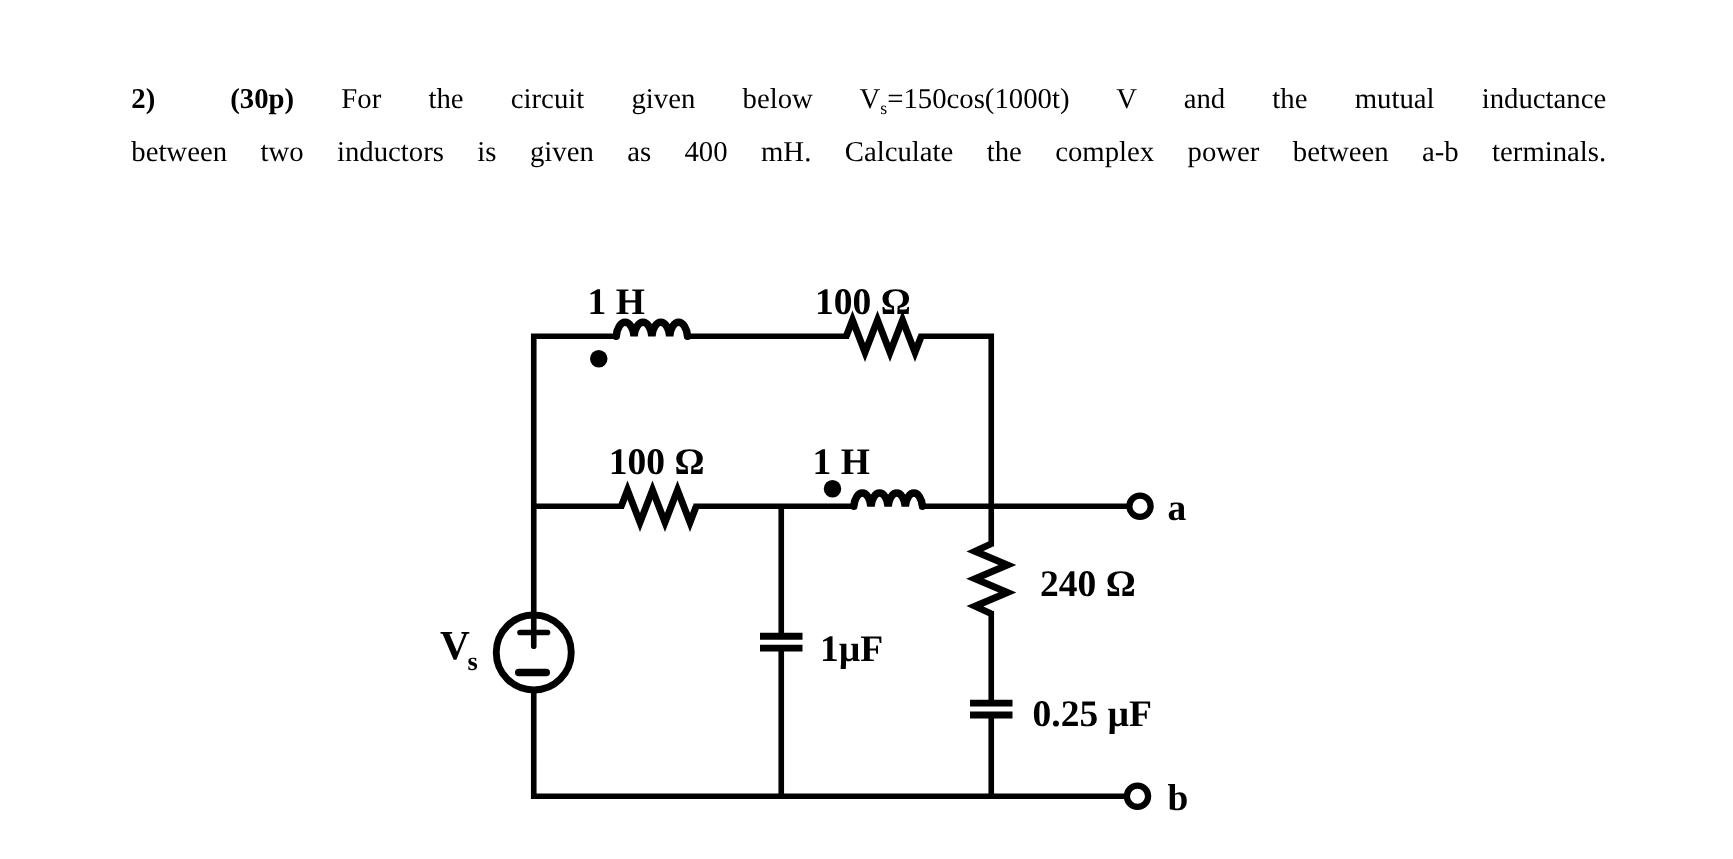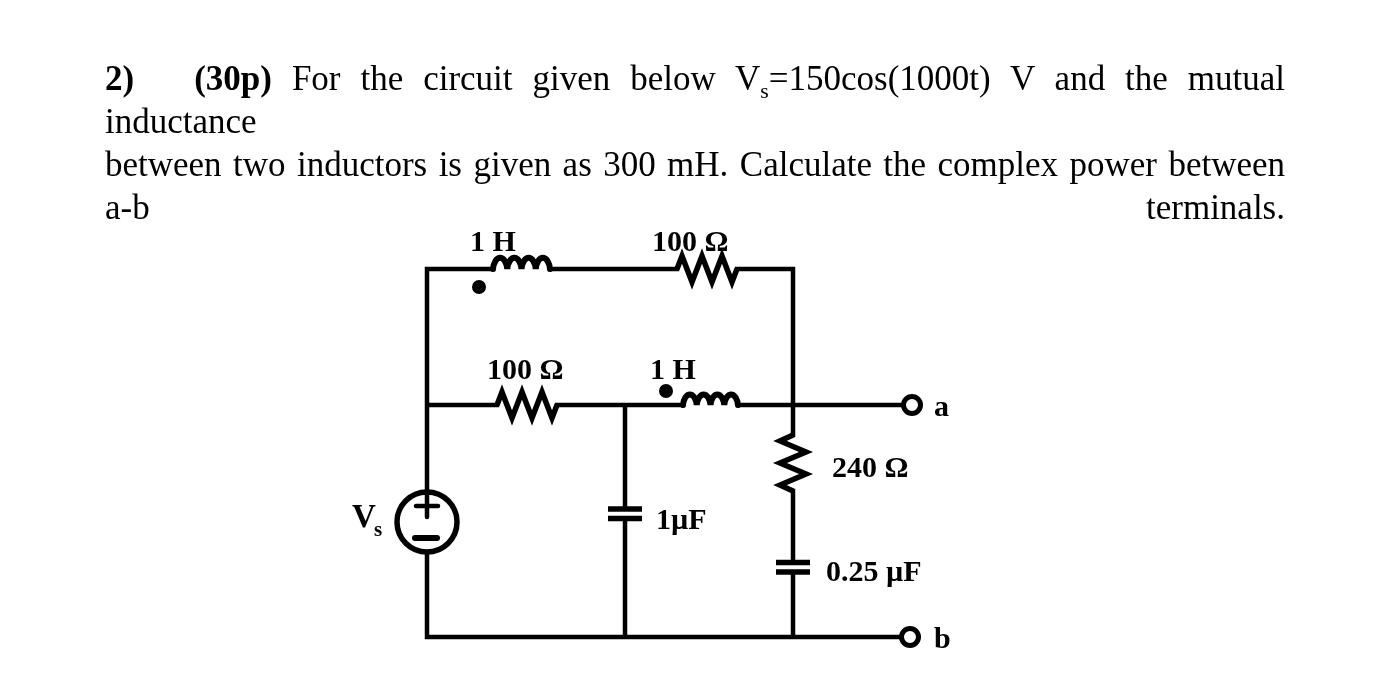--- a/index.html
+++ b/index.html
@@ -14,21 +14,21 @@
     background: #ffffff;
     overflow: hidden;
     font-family: "Liberation Serif", "DejaVu Serif", serif;
     color: #000000;
   }
   .problem {
     position: absolute;
     left: 105px;
     top: 57px;
     width: 1180px;
-    font-size: 35px;
+    font-size: 23px;
     line-height: 43px;
     color: #000000;
   }
   .pline {
     text-align: justify;
     text-align-last: justify;
     white-space: normal;
   }
   .pline b { font-weight: bold; }
   .tab {
@@ -53,21 +53,21 @@
   .lbl-sm { font-size: 21px; }
   .lbl-src { font-size: 33px; }
 </style>
 </head>
 <body>
 
 <div class="page">
 
   <div class="problem">
     <div class="pline"><b>2)</b><span class="tab"></span><b>(30p)</b> <span>For the circuit given below</span> <span><span>V</span><sub>s</sub><span>=150cos(1000t) V and the mutual inductance</span></span></div>
-    <div class="pline">between two inductors is given as 300 mH. Calculate the complex power between a-b terminals.</div>
+    <div class="pline">between two inductors is given as 400 mH. Calculate the complex power between a-b terminals.</div>
   </div>
 
   <svg class="circuit-svg" width="1386" height="687" viewBox="0 0 1386 687">
 
     <path d="M427 269 H493
              M550 269 H677
              M737 269 H793
              M793 269 V405
              M427 269 V492
              M427 552 V637

